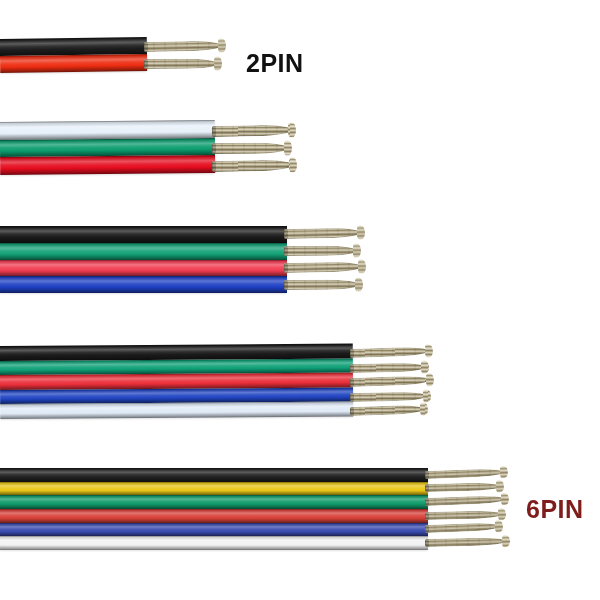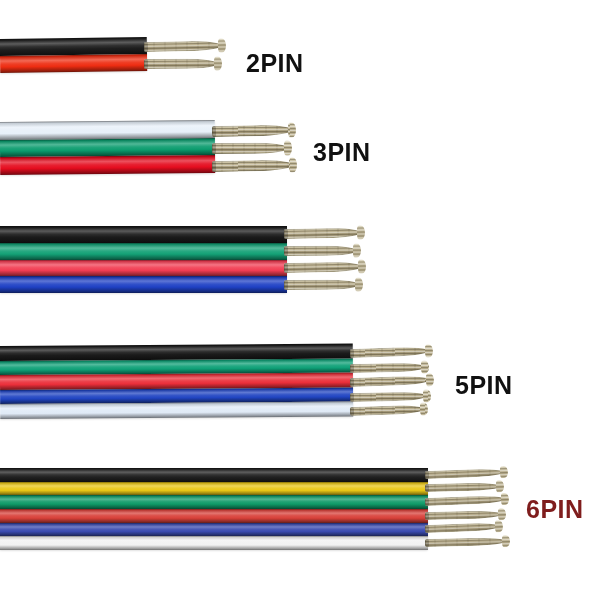--- a/index.html
+++ b/index.html
@@ -78,21 +78,20 @@
   <div class="strand" style="left: 144px; top: 42.4px; width: 78px; height: 10.2px; transform: rotate(-1.1deg);"></div>
       <div class="strand" style="left: 144px; top: 59.4px; width: 74px; height: 10.2px; transform: rotate(-0.3deg);"></div>
     </section>
 
   <section class="row">
     <div class="cable" style="left: 0px; top: 122px; width: 215px; height: 53px; transform: rotate(-0.5deg);">
         <div class="wire" style="height: 17.6667px; background: linear-gradient(rgb(116, 120, 125) 0%, rgb(196, 204, 212) 8%, rgb(238, 244, 251) 30%, rgb(233, 241, 249) 48%, rgb(231, 240, 249) 65%, rgb(143, 149, 154) 92%, rgb(104, 108, 112) 100%);"></div>
         <div class="wire" style="height: 17.6667px; background: linear-gradient(rgb(6, 78, 55) 0%, rgb(10, 133, 94) 8%, rgb(80, 184, 151) 30%, rgb(31, 164, 122) 48%, rgb(12, 156, 110) 65%, rgb(7, 97, 68) 92%, rgb(5, 70, 50) 100%);"></div>
         <div class="wire" style="height: 17.6667px; background: linear-gradient(rgb(115, 7, 16) 0%, rgb(195, 11, 26) 8%, rgb(236, 81, 94) 30%, rgb(231, 32, 49) 48%, rgb(229, 13, 31) 65%, rgb(142, 8, 19) 92%, rgb(103, 6, 14) 100%);"></div>
       </div>
-    <div class="label" style="left: 313px; top: 140px; color: rgb(17, 17, 17);">3PIN</div>
   <div class="strand" style="left: 212px; top: 125.533px; width: 80px; height: 10.6px; transform: rotate(-1.1deg);"></div>
       <div class="strand" style="left: 212px; top: 143.2px; width: 76px; height: 10.6px; transform: rotate(-0.3deg);"></div>
       <div class="strand" style="left: 212px; top: 160.867px; width: 81px; height: 10.6px; transform: rotate(-1.1deg);"></div>
     </section>
 
   <section class="row">
     <div class="cable" style="left: 0px; top: 226px; width: 287px; height: 67px; transform: rotate(0deg);">
         <div class="wire" style="height: 16.75px; background: linear-gradient(rgb(14, 14, 14) 0%, rgb(23, 23, 23) 8%, rgb(91, 91, 91) 30%, rgb(45, 45, 45) 48%, rgb(27, 27, 27) 65%, rgb(17, 17, 17) 92%, rgb(12, 12, 12) 100%);"></div>
         <div class="wire" style="height: 16.75px; background: linear-gradient(rgb(10, 81, 59) 0%, rgb(17, 137, 100) 8%, rgb(86, 187, 156) 30%, rgb(39, 169, 129) 48%, rgb(20, 161, 118) 65%, rgb(12, 100, 73) 92%, rgb(9, 72, 53) 100%);"></div>
         <div class="wire" style="height: 16.75px; background: linear-gradient(rgb(121, 31, 42) 0%, rgb(206, 52, 71) 8%, rgb(246, 115, 131) 30%, rgb(243, 77, 97) 48%, rgb(242, 61, 83) 65%, rgb(150, 38, 51) 92%, rgb(109, 27, 37) 100%);"></div>
@@ -105,21 +104,20 @@
     </section>
 
   <section class="row">
     <div class="cable" style="left: 0px; top: 346px; width: 353px; height: 73px; transform: rotate(-0.4deg);">
         <div class="wire" style="height: 14.6px; background: linear-gradient(rgb(14, 14, 14) 0%, rgb(23, 23, 23) 8%, rgb(91, 91, 91) 30%, rgb(45, 45, 45) 48%, rgb(27, 27, 27) 65%, rgb(17, 17, 17) 92%, rgb(12, 12, 12) 100%);"></div>
         <div class="wire" style="height: 14.6px; background: linear-gradient(rgb(8, 80, 60) 0%, rgb(13, 136, 101) 8%, rgb(82, 187, 157) 30%, rgb(34, 168, 130) 48%, rgb(15, 160, 119) 65%, rgb(9, 99, 74) 92%, rgb(7, 72, 54) 100%);"></div>
         <div class="wire" style="height: 14.6px; background: linear-gradient(rgb(117, 24, 29) 0%, rgb(199, 40, 49) 8%, rgb(240, 105, 113) 30%, rgb(236, 64, 74) 48%, rgb(234, 47, 58) 65%, rgb(145, 29, 36) 92%, rgb(105, 21, 26) 100%);"></div>
         <div class="wire" style="height: 14.6px; background: linear-gradient(rgb(17, 35, 97) 0%, rgb(28, 59, 165) 8%, rgb(95, 121, 211) 30%, rgb(51, 84, 199) 48%, rgb(33, 69, 194) 65%, rgb(20, 43, 120) 92%, rgb(15, 31, 87) 100%);"></div>
         <div class="wire" style="height: 14.6px; background: linear-gradient(rgb(112, 117, 123) 0%, rgb(190, 199, 209) 8%, rgb(233, 240, 249) 30%, rgb(226, 236, 247) 48%, rgb(224, 234, 246) 65%, rgb(139, 145, 153) 92%, rgb(101, 105, 111) 100%);"></div>
       </div>
-    <div class="label" style="left: 455px; top: 373px; color: rgb(17, 17, 17);">5PIN</div>
   <div class="strand" style="left: 350px; top: 348.92px; width: 79px; height: 8.76px; transform: rotate(-1.9deg);"></div>
       <div class="strand" style="left: 350px; top: 363.52px; width: 75px; height: 8.76px; transform: rotate(-1.1deg);"></div>
       <div class="strand" style="left: 350px; top: 378.12px; width: 80px; height: 8.76px; transform: rotate(-1.9deg);"></div>
       <div class="strand" style="left: 350px; top: 392.72px; width: 77px; height: 8.76px; transform: rotate(-1.1deg);"></div>
       <div class="strand" style="left: 350px; top: 407.32px; width: 74px; height: 8.76px; transform: rotate(-1.9deg);"></div>
     </section>
 
   <section class="row">
     <div class="cable" style="left: 0px; top: 468px; width: 428px; height: 82px; transform: rotate(0deg);">
         <div class="wire" style="height: 13.6667px; background: linear-gradient(rgb(17, 17, 17) 0%, rgb(28, 28, 28) 8%, rgb(95, 95, 95) 30%, rgb(51, 51, 51) 48%, rgb(33, 33, 33) 65%, rgb(20, 20, 20) 92%, rgb(15, 15, 15) 100%);"></div>

